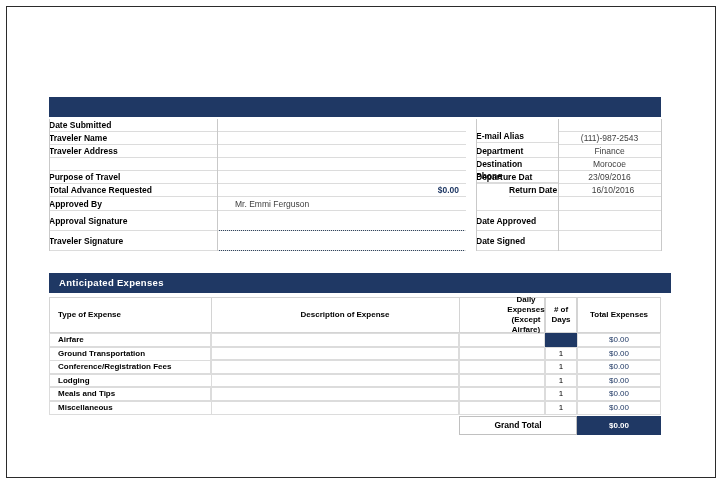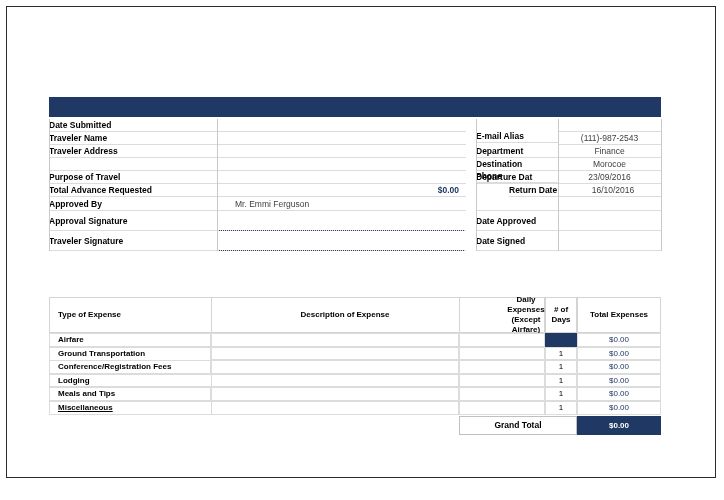--- a/index.html
+++ b/index.html
@@ -106,20 +106,21 @@
       <div class="cell cellv" style="left:551px;top:224px;width:103px;height:20px;line-height:20px;text-align:center;padding-left:0;"></div>
       <div class="vline" style="left:42px;top:112px;height:132px;"></div>
       <div class="vline" style="left:210px;top:112px;height:132px;"></div>
       <div class="vline" style="left:469px;top:112px;height:132px;"></div>
       <div class="vline" style="left:551px;top:112px;height:132px;"></div>
       <div class="vline" style="left:654px;top:112px;height:132px;"></div>
       <div class="dotline" style="left:212px;top:223px;width:245px;"></div>
       <div class="dotline" style="left:212px;top:243px;width:245px;"></div>
     </div>
 
+  <div class="sect-head" style="left:42px;top:266px;width:612px;height:20px;">Anticipated Expenses</div>
 
   <div id="expense-grid">
       <div class="exp-head left" style="left:42px;top:290px;width:190px;height:36px;">Type of Expense</div>
       <div class="exp-head" style="left:204px;top:290px;width:268px;height:36px;">Description of Expense</div>
       <div class="exp-head" style="left:452px;top:290px;width:86px;height:36px;padding-left:48px;">
         <div>
           <div class="" style="">Daily Expenses</div>
           <div class="" style="">(Except Airfare)</div>
         </div>
       </div>
@@ -148,21 +149,21 @@
       <div class="exp-cell name" style="left:42px;width:177px;top:366.8px;height:13.6px;line-height:11.6px;">Lodging</div>
       <div class="exp-cell" style="left:204px;width:248px;top:366.8px;height:13.6px;line-height:11.6px;"></div>
       <div class="exp-cell ctr" style="left:452px;width:86px;top:366.8px;height:13.6px;line-height:11.6px;"></div>
       <div class="exp-cell ctr" style="left:538px;width:32px;top:366.8px;height:13.6px;line-height:11.6px;">1</div>
       <div class="exp-cell amt" style="left:570px;width:84px;top:366.8px;height:13.6px;line-height:11.6px;">$0.00</div>
       <div class="exp-cell name" style="left:42px;width:162px;top:380.4px;height:13.6px;line-height:11.6px;">Meals and Tips</div>
       <div class="exp-cell" style="left:204px;width:248px;top:380.4px;height:13.6px;line-height:11.6px;"></div>
       <div class="exp-cell ctr" style="left:452px;width:86px;top:380.4px;height:13.6px;line-height:11.6px;"></div>
       <div class="exp-cell ctr" style="left:538px;width:32px;top:380.4px;height:13.6px;line-height:11.6px;">1</div>
       <div class="exp-cell amt" style="left:570px;width:84px;top:380.4px;height:13.6px;line-height:11.6px;">$0.00</div>
-      <div class="exp-cell name" style="left:42px;width:195px;top:394.0px;height:13.6px;line-height:11.6px;text-decoration:underline;">Miscellaneous</div>
+      <div class="exp-cell name" style="left:42px;width:195px;top:394.0px;height:13.6px;line-height:11.6px;">Miscellaneous</div>
       <div class="exp-cell" style="left:204px;width:248px;top:394.0px;height:13.6px;line-height:11.6px;"></div>
       <div class="exp-cell ctr" style="left:452px;width:86px;top:394.0px;height:13.6px;line-height:11.6px;"></div>
       <div class="exp-cell ctr" style="left:538px;width:32px;top:394.0px;height:13.6px;line-height:11.6px;">1</div>
       <div class="exp-cell amt" style="left:570px;width:84px;top:394.0px;height:13.6px;line-height:11.6px;">$0.00</div>
       <div class="exp-cell gt" style="left:452px;top:408.6px;width:118px;height:19px;line-height:17px;">Grand Total</div>
       <div class="exp-cell gtamt" style="left:570px;top:408.6px;width:84px;height:19px;line-height:17px;">$0.00</div>
     </div>
 
 </div>
 

